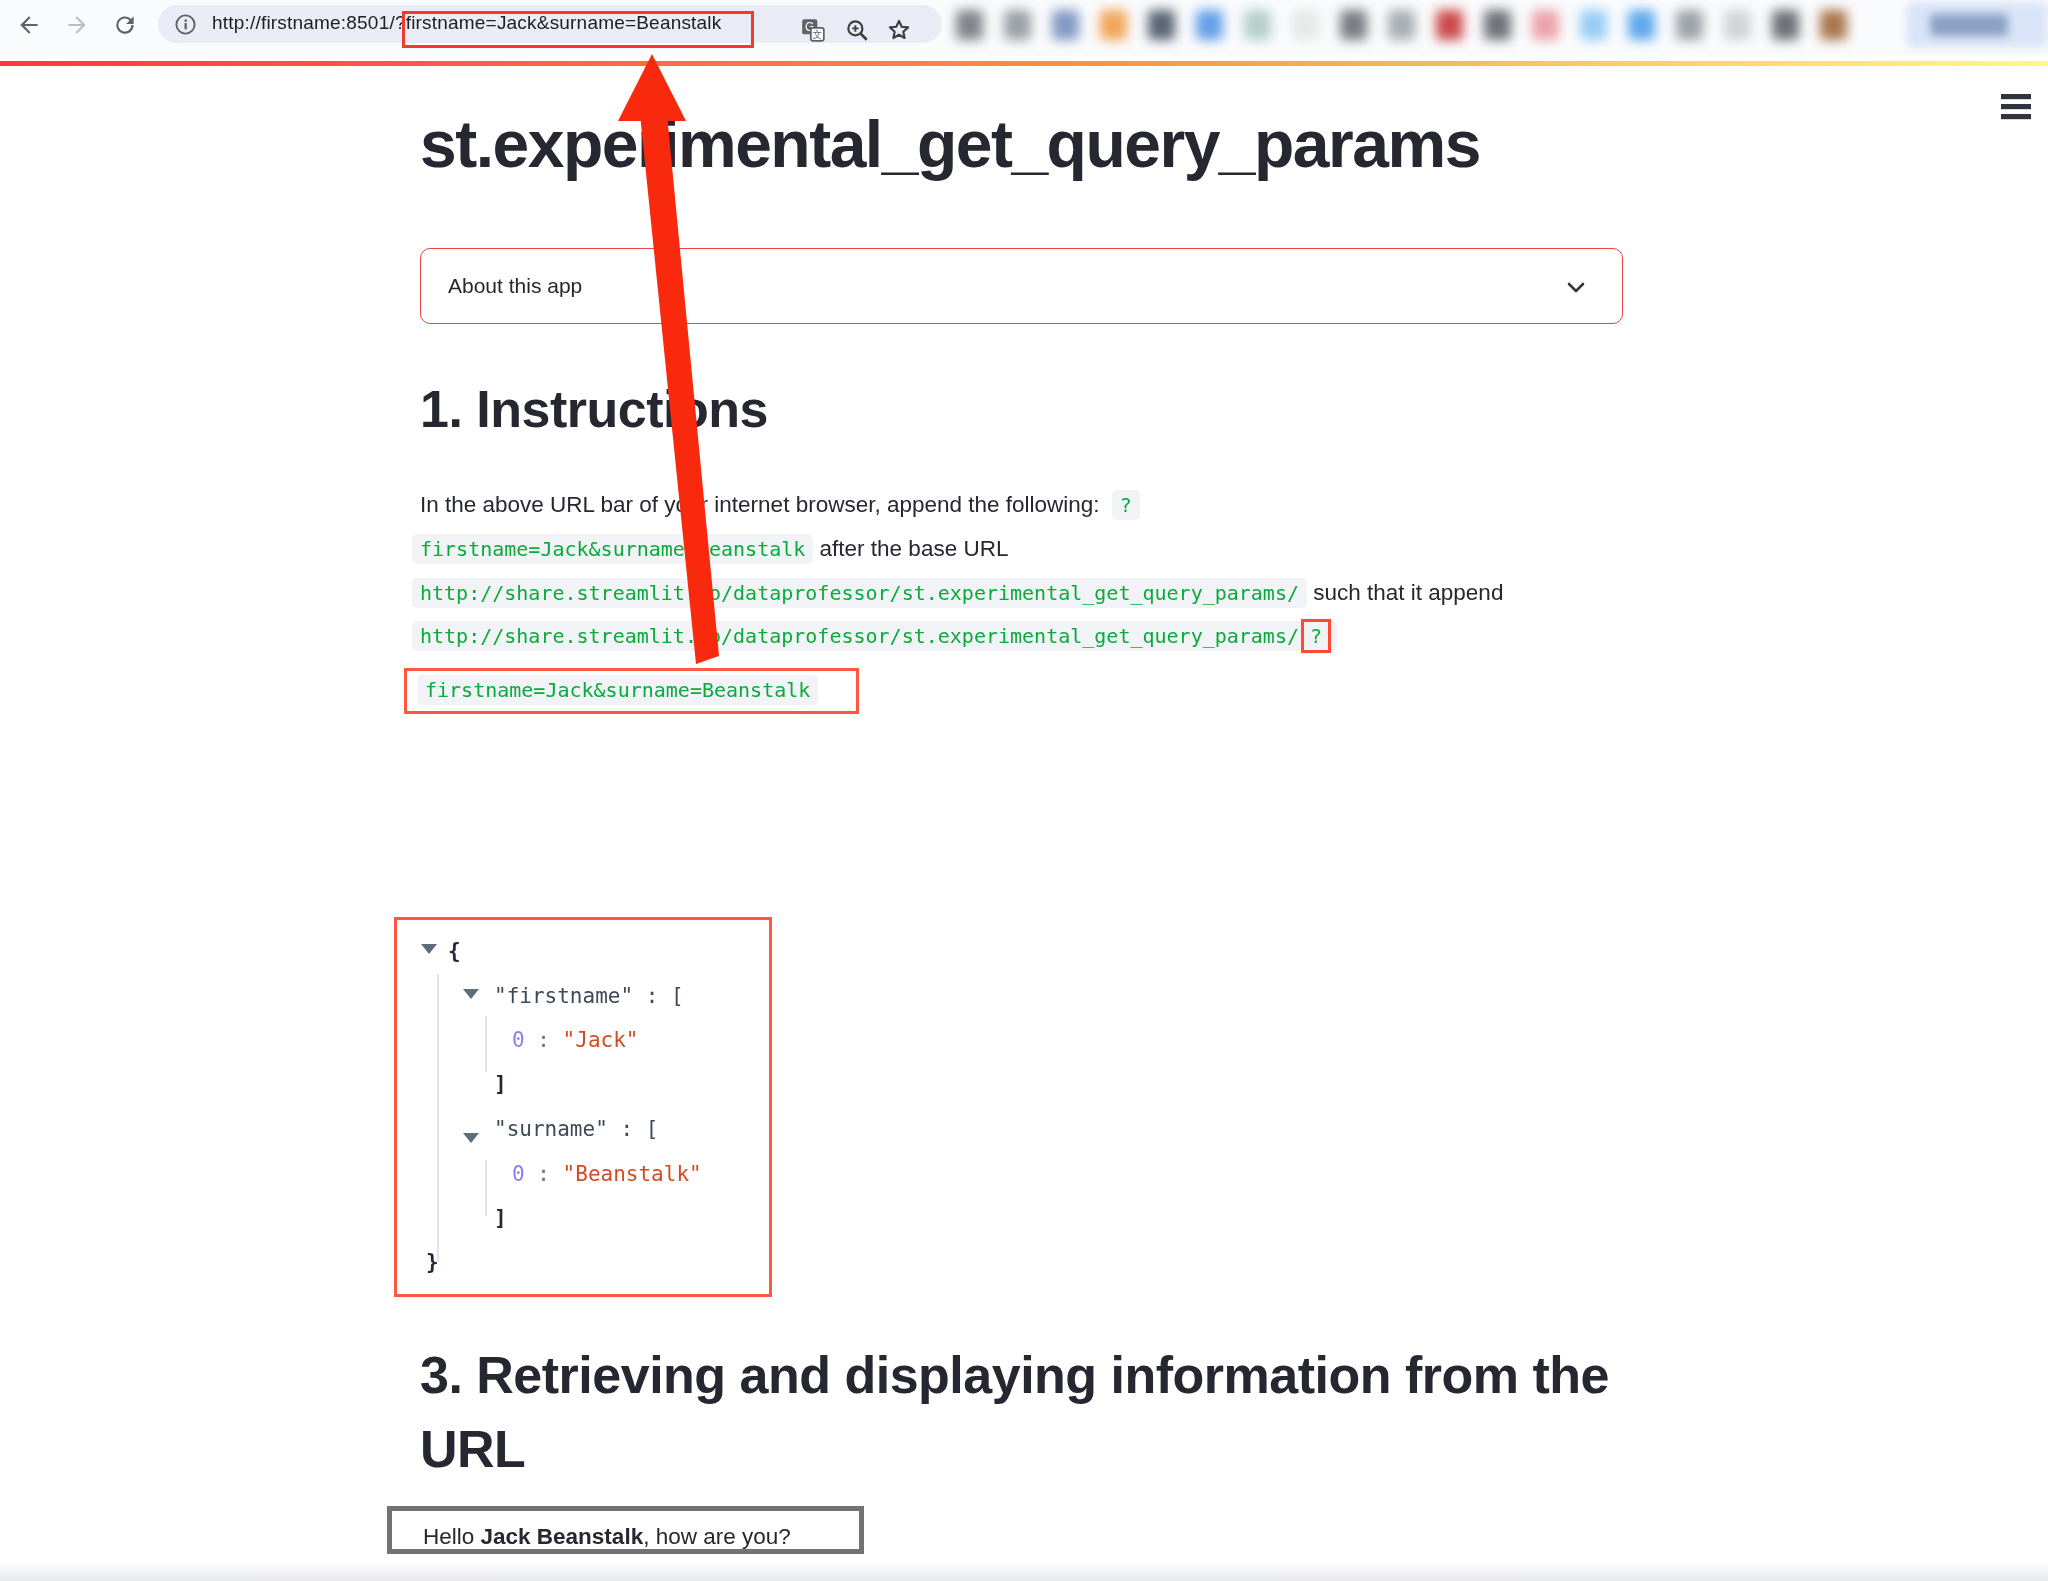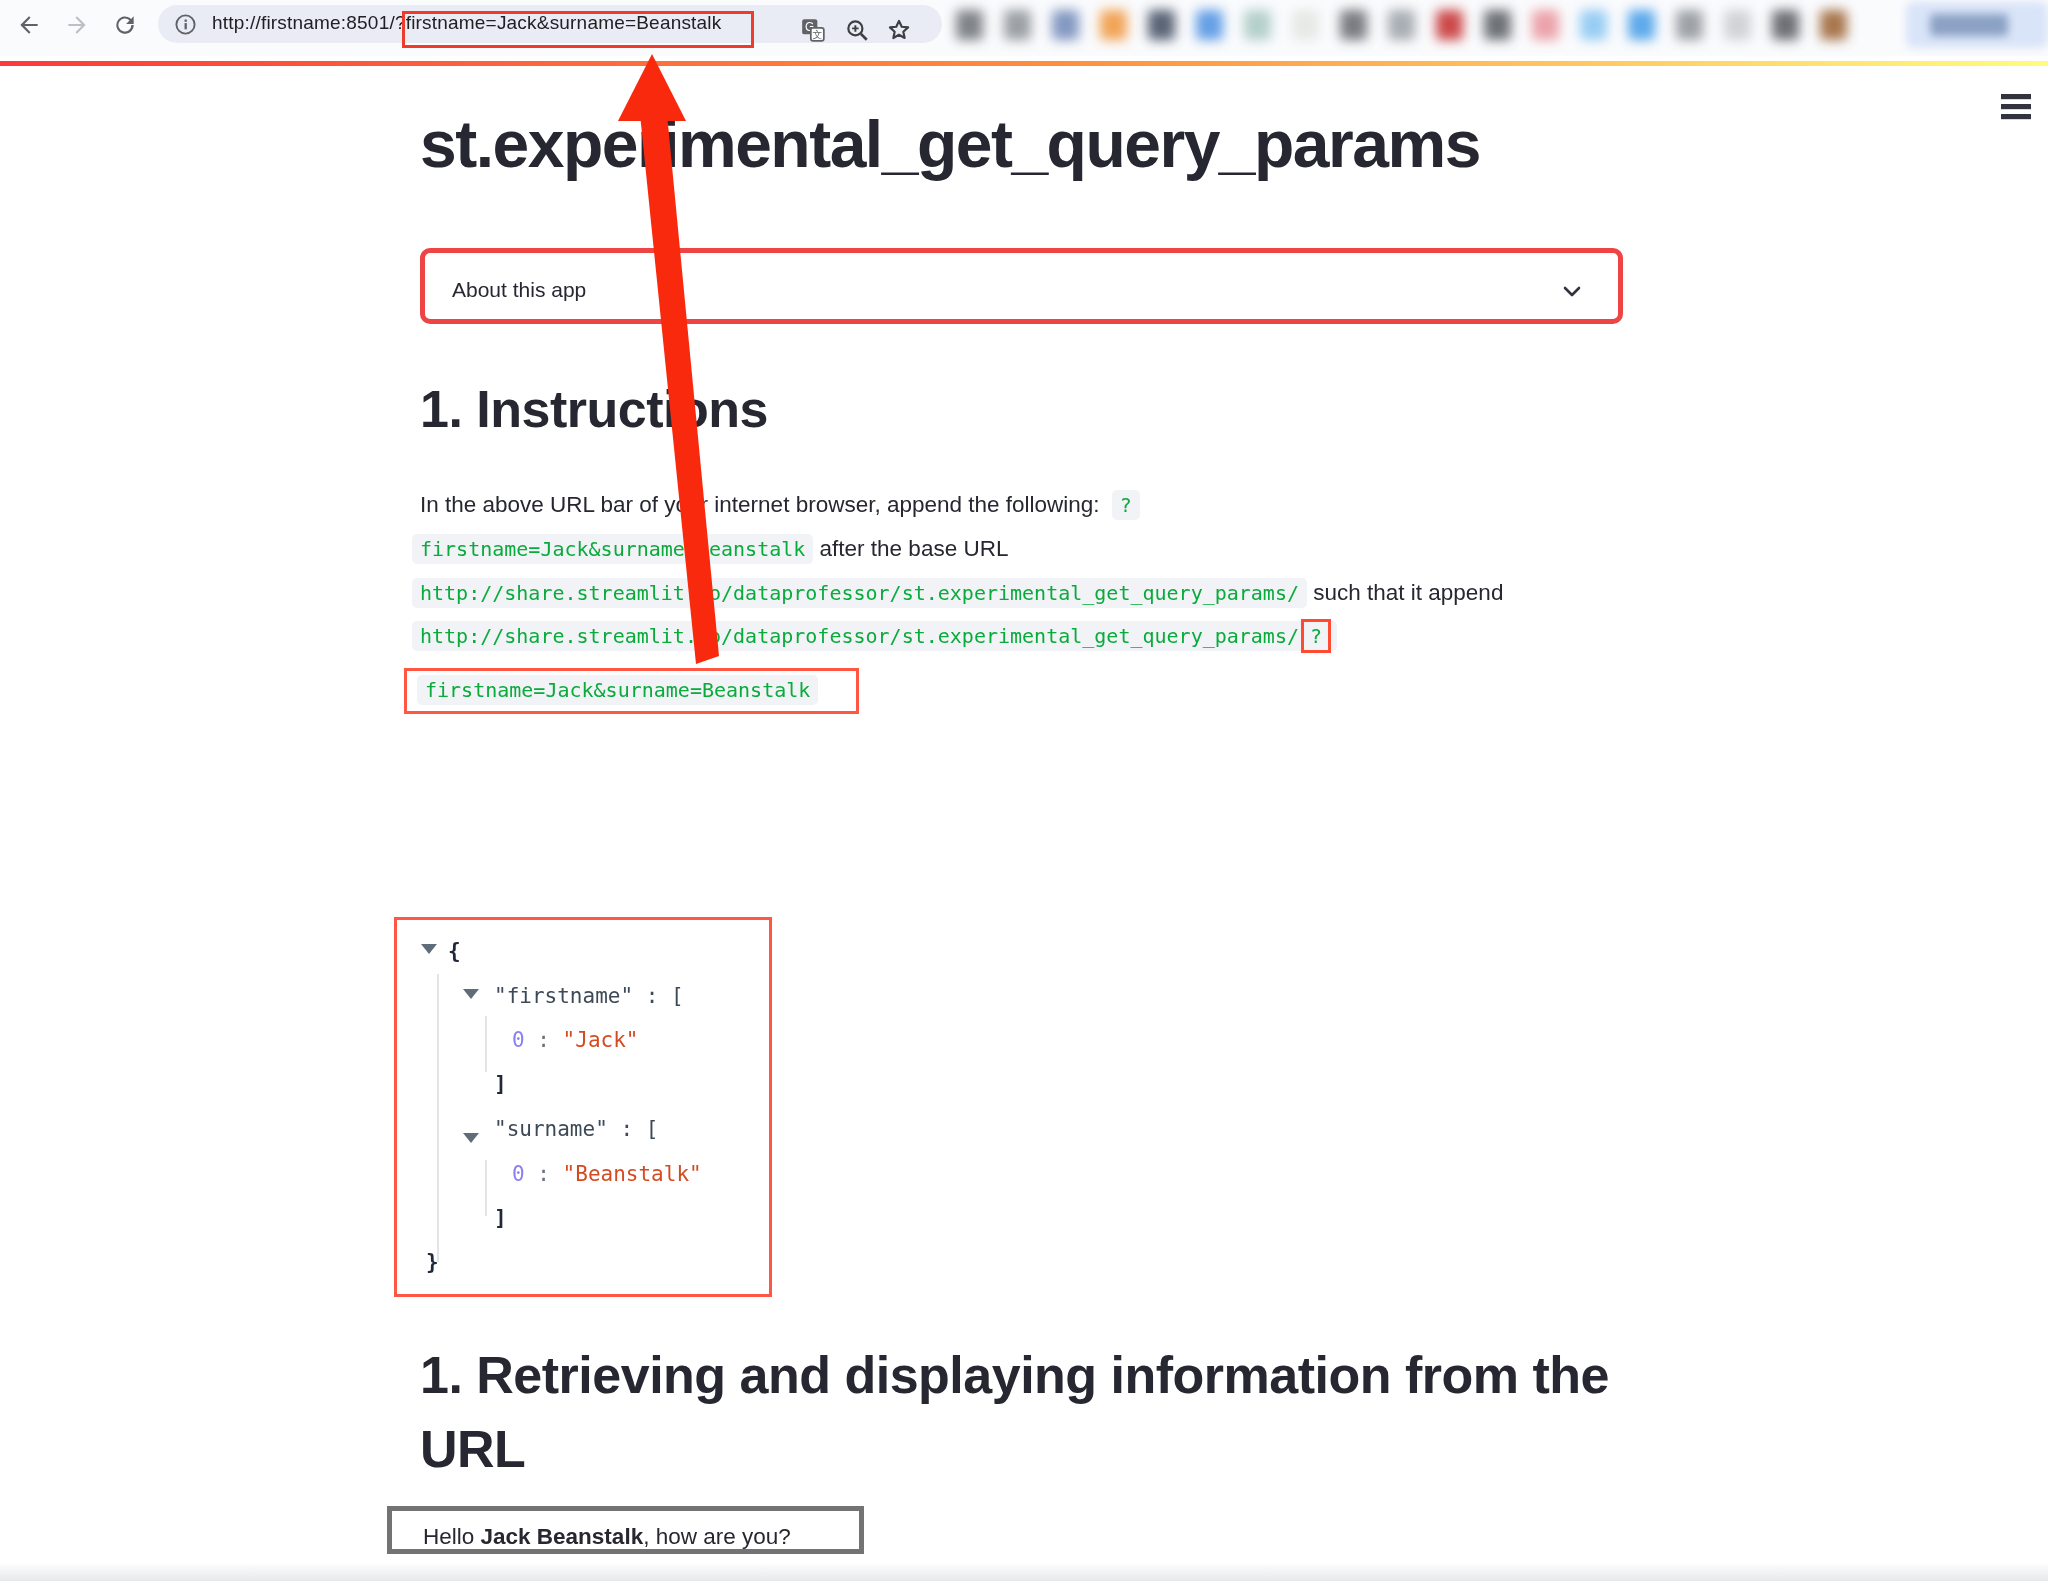--- a/index.html
+++ b/index.html
@@ -26,21 +26,21 @@
                 background:linear-gradient(to right,#fb3b3b 0%,#ff8f3e 52%,#fffc7f 100%); }
 
   
   .hamburger { position:absolute; left:2001px; top:94px; width:30px; height:25px; cursor:pointer; }
   .hamburger span { display:block; width:30px; height:5px; background:#31333f; margin-bottom:5px; box-shadow:0 1px 0 rgba(0,0,0,.15); }
 
   
   .h1 { position:absolute; left:420px; top:106px; font-size:66px; font-weight:700; letter-spacing:-1.5px;
         color:#262730; white-space:nowrap; }
   .expander { position:absolute; left:420px; top:248px; width:1203px; height:76px; background:#fff;
-              border:5px solid #ef4444; border-radius:10px; cursor:pointer; }
+              border:1px solid #ef4444; border-radius:10px; cursor:pointer; }
   .expander-label { position:absolute; left:27px; top:25px; font-size:21px; color:#262730; }
   .expander-chevron { position:absolute; right:34px; top:26px; width:24px; height:24px; }
 
   .h2 { position:absolute; left:420px; font-size:52px; font-weight:700; color:#262730; line-height:74px; letter-spacing:-0.5px; }
   #h2-1 { top:372px; }
   #h2-2 { top:758px; width:980px; }
   #h2-3 { top:1338px; width:1235px; }
 
   .pline { position:absolute; left:420px; height:32px; font-size:22.5px; color:#262730; white-space:nowrap; }
   #line1 { top:492px; } #line2 { top:536px; } #line3 { top:580px; } #line4 { top:623px; } #line5 { top:668px; }
@@ -202,21 +202,21 @@
     <div class="jrow jbrace" style="left:494px;top:1069px">]</div>
 
     <div class="jtri" style="left:463px;top:1133px"></div>
     <div class="jrow" style="left:494px;top:1114px"><span class="jkey">"surname"</span><span class="jpunct"> : [</span></div>
     <div class="jrow" style="left:512px;top:1159px"><span class="jindex">0</span><span class="jcolon"> : </span><span class="jvalue">"Beanstalk"</span></div>
     <div class="jrow jbrace" style="left:494px;top:1203px">]</div>
 
     <div class="jrow jbrace" style="left:426px;top:1247px">}</div>
   </div>
 
-  <div class="h2" id="h2-3">1. Retrieving and displaying information from the URL</div>
+  <div class="h2" id="h2-3">3. Retrieving and displaying information from the URL</div>
 
   <div class="hello-box">
     <div class="hello-text"><span>Hello </span><b>Jack Beanstalk</b><span>, how are you?</span></div>
   </div>
 
   <div class="bottom-band"></div>
 
   <svg class="arrow-svg" width="2048" height="1581" viewBox="0 0 2048 1581">
     <polygon points="652,54 618,121 686,121" fill="#f9290e"></polygon>
     <polygon points="640,114 667,114 719,656 696,664" fill="#f9290e"></polygon>

